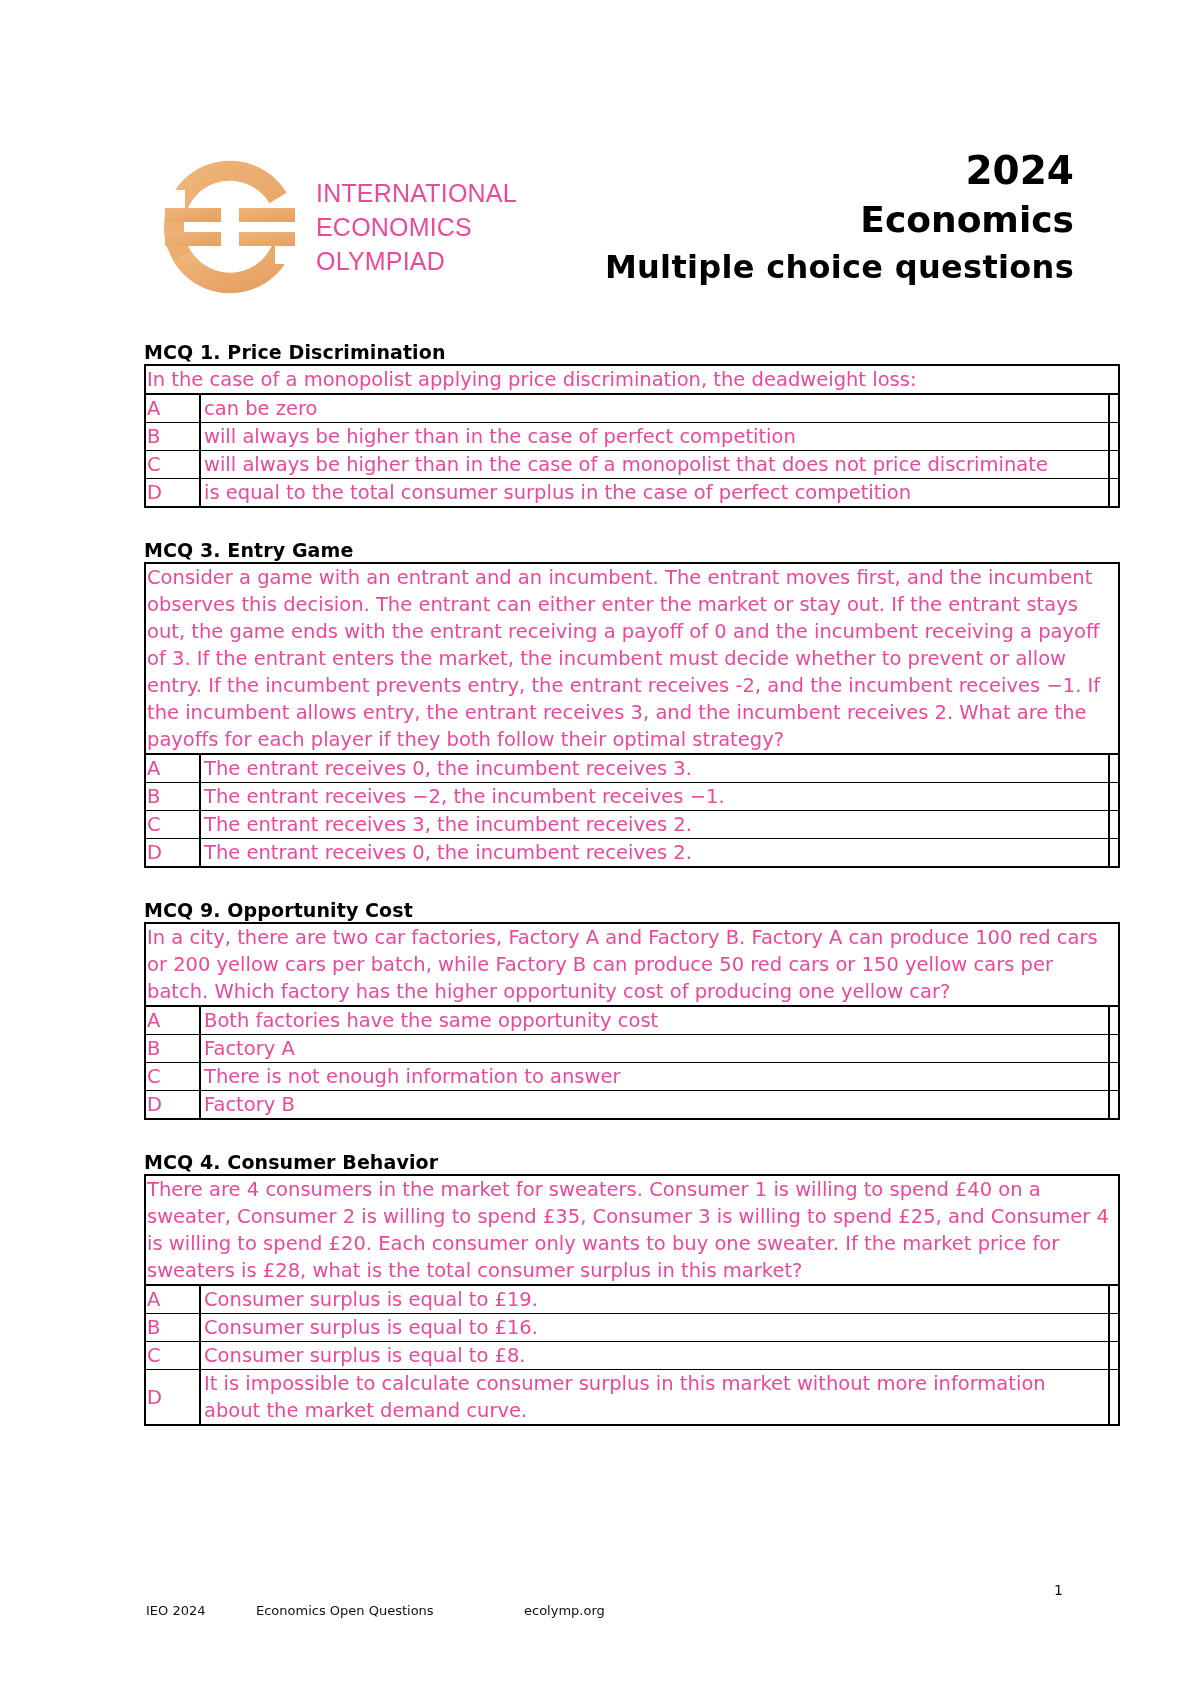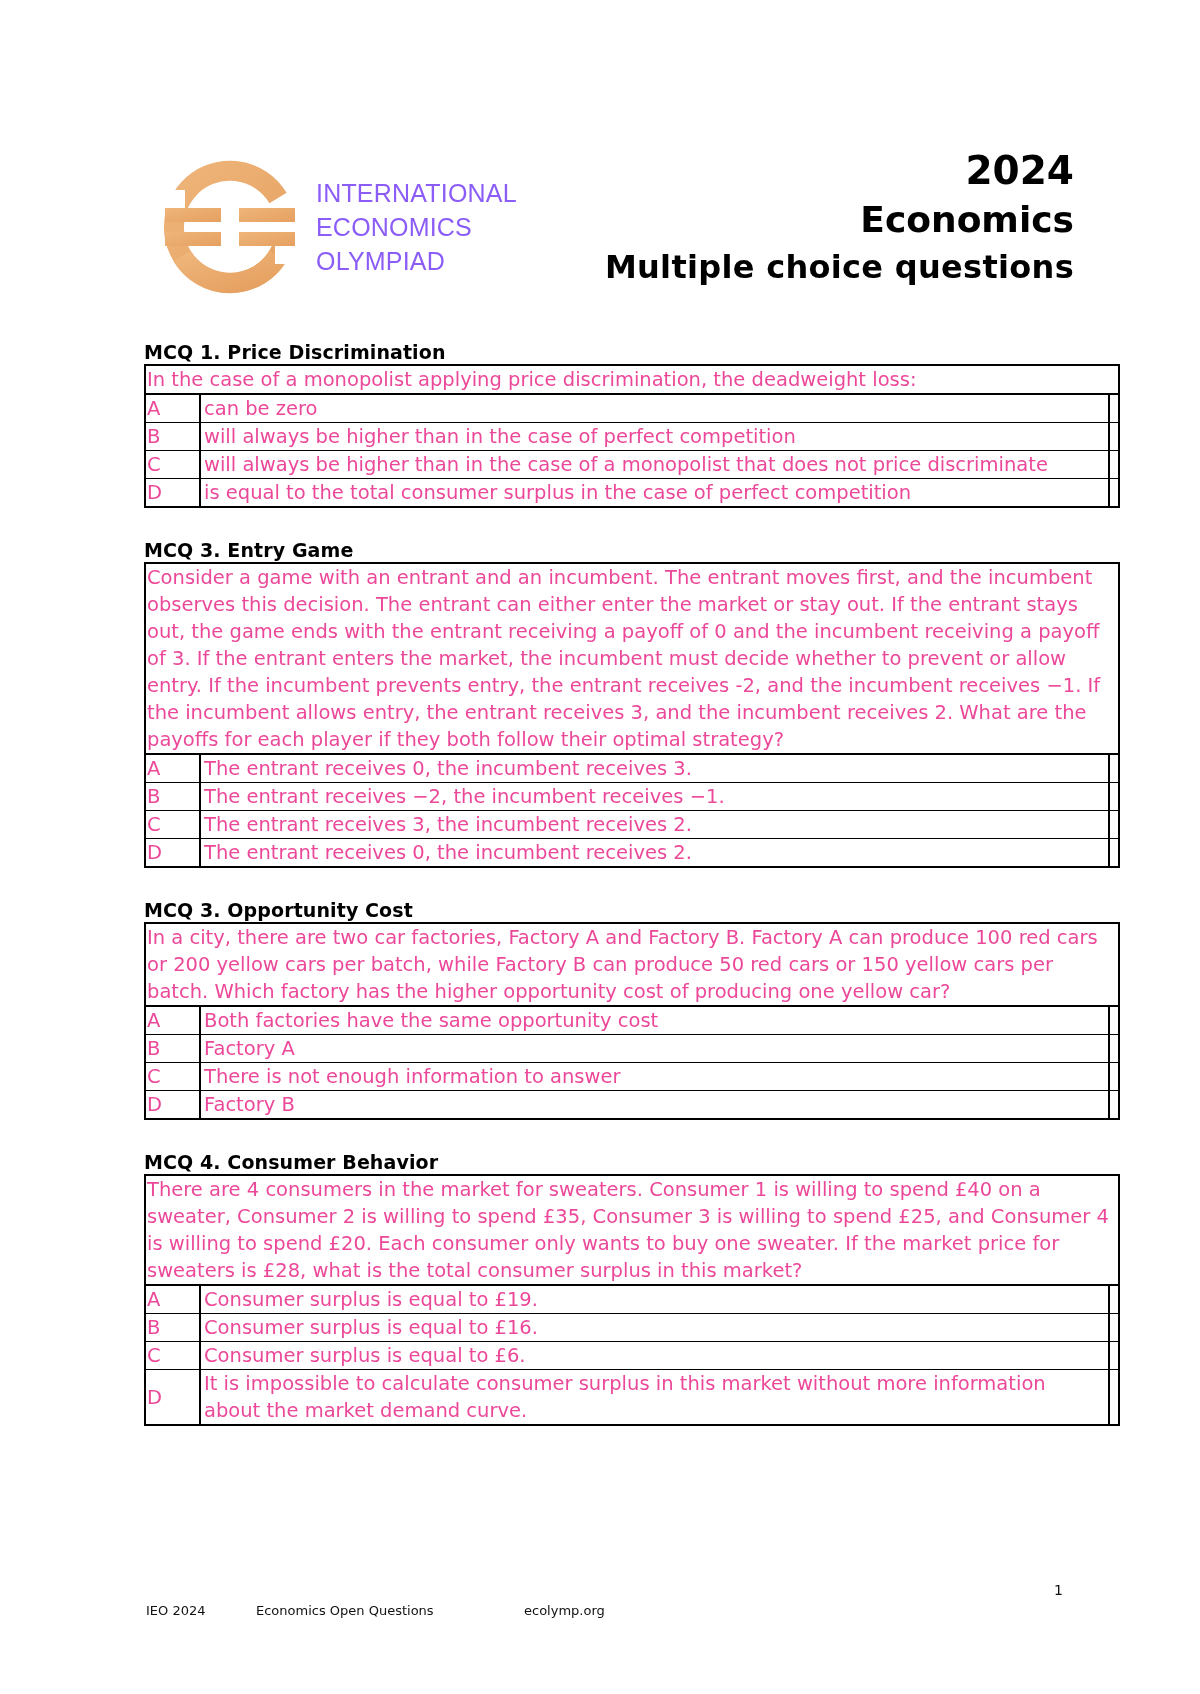--- a/index.html
+++ b/index.html
@@ -7,21 +7,21 @@
       width: 1200px; height: 1694px; position: relative; overflow: hidden;
       font-family: "DejaVu Sans", sans-serif; color: #111;
     }
     .page { position: absolute; left: 0; top: 0; width: 1200px; height: 1694px; }
 
     
     .logo { position: absolute; left: 163px; top: 160px; width: 134px; height: 134px; }
     .org-name {
       position: absolute; left: 316px; top: 176px;
       font-family: "Liberation Sans", sans-serif; font-size: 25px; line-height: 34px;
-      color: #8b5cf6; letter-spacing: 0.2px;
+      color: #ec4899; letter-spacing: 0.2px;
     }
     .org-name div { white-space: nowrap; }
     .title-block {
       position: absolute; right: 126px; top: 146px; text-align: right;
       font-family: "DejaVu Sans", sans-serif; font-weight: bold; color: #000000;
     }
     .title-year { font-size: 39px; line-height: 50px; }
     .title-subject { font-size: 36px; line-height: 48px; }
     .title-kind { font-size: 32px; line-height: 46px; letter-spacing: 0.3px; }
 
@@ -141,21 +141,21 @@
           </div>
           <div class="opt-row">
             <div class="opt-letter">D</div>
             <div class="opt-text">The entrant receives 0, the incumbent receives 2.</div>
             <div class="opt-box"></div>
           </div>
         </div>
       </div>
       <div class="gap"></div>
       <div class="mcq">
-        <div class="mcq-title">MCQ 3. Opportunity Cost</div>
+        <div class="mcq-title">MCQ 9. Opportunity Cost</div>
         <div class="mcq-table">
           <div class="stem">In a city, there are two car factories, Factory A and Factory B. Factory A can produce 100 red cars or 200 yellow cars per batch, while Factory B can produce 50 red cars or 150 yellow cars per batch. Which factory has the higher opportunity cost of producing one yellow car?</div>
           <div class="opt-row" style="border-top: none;">
             <div class="opt-letter">A</div>
             <div class="opt-text">Both factories have the same opportunity cost</div>
             <div class="opt-box"></div>
           </div>
           <div class="opt-row">
             <div class="opt-letter">B</div>
             <div class="opt-text">Factory A</div>
@@ -183,21 +183,21 @@
             <div class="opt-text">Consumer surplus is equal to £19.</div>
             <div class="opt-box"></div>
           </div>
           <div class="opt-row">
             <div class="opt-letter">B</div>
             <div class="opt-text">Consumer surplus is equal to £16.</div>
             <div class="opt-box"></div>
           </div>
           <div class="opt-row">
             <div class="opt-letter">C</div>
-            <div class="opt-text">Consumer surplus is equal to £6.</div>
+            <div class="opt-text">Consumer surplus is equal to £8.</div>
             <div class="opt-box"></div>
           </div>
           <div class="opt-row">
             <div class="opt-letter">D</div>
             <div class="opt-text">It is impossible to calculate consumer surplus in this market without more information about the market demand curve.</div>
             <div class="opt-box"></div>
           </div>
         </div>
       </div>
     </div>

